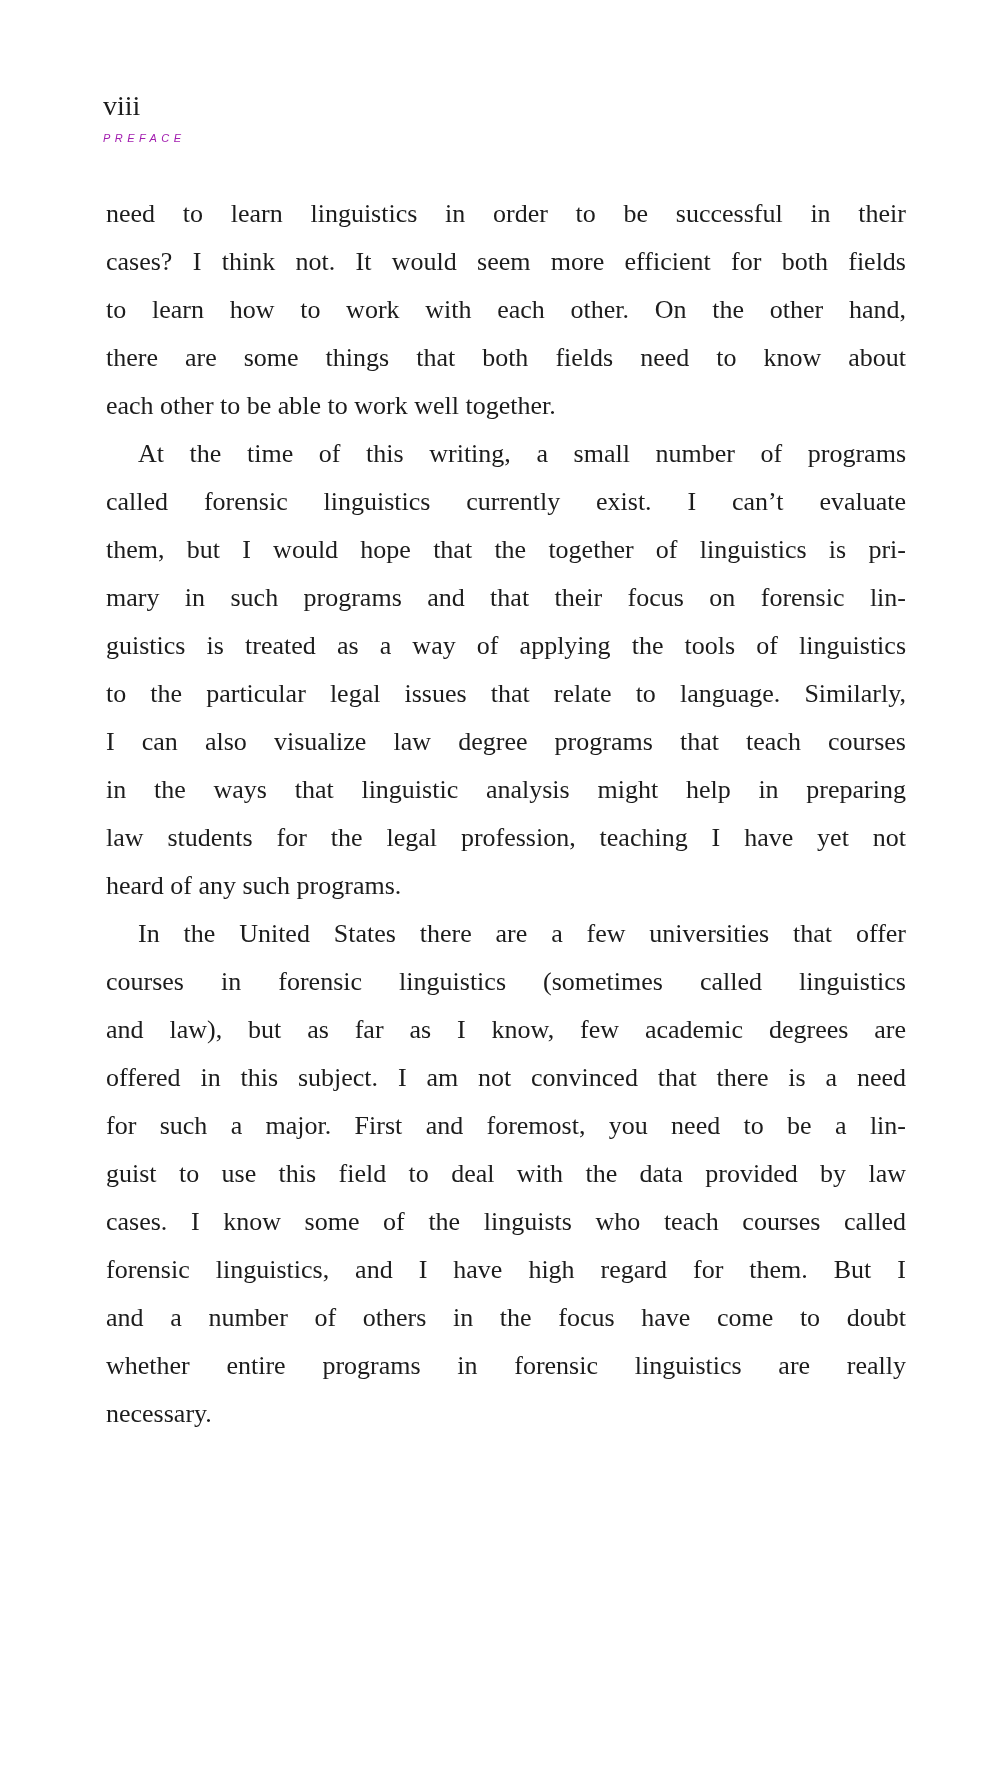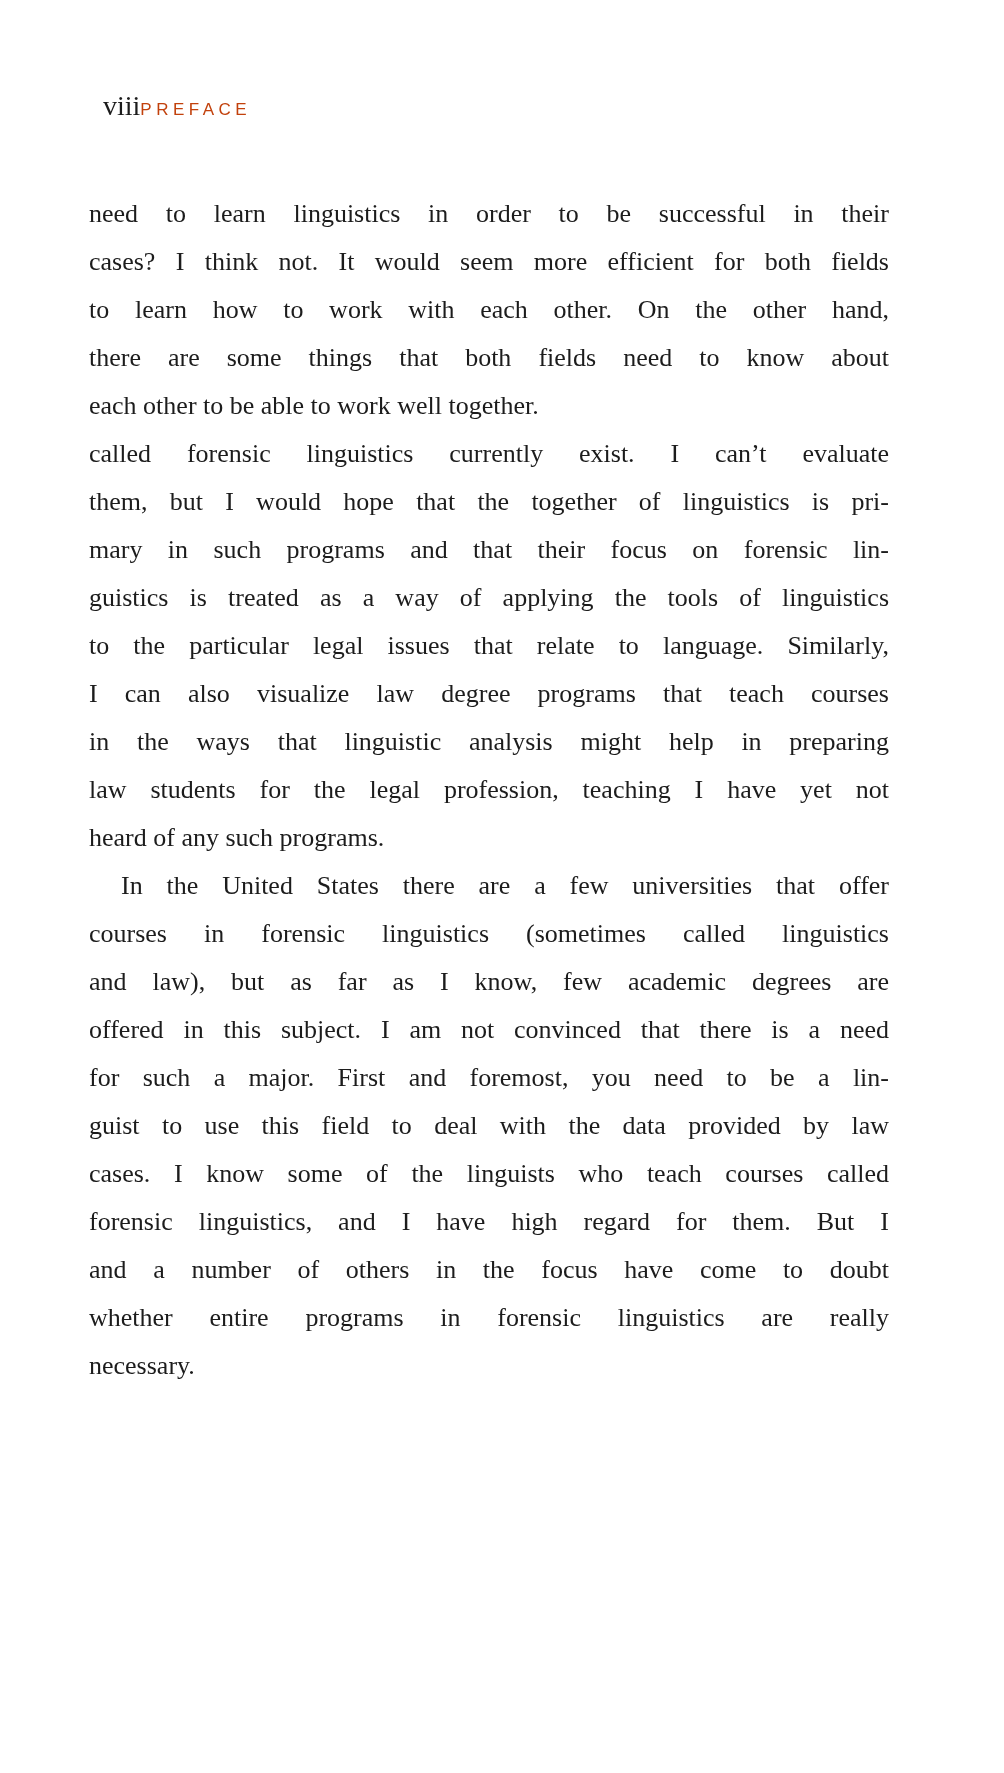--- a/index.html
+++ b/index.html
@@ -15,39 +15,41 @@
     overflow: hidden;
     font-family: "Liberation Serif", "DejaVu Serif", serif;
     color: #1c1c1c;
   }
   .header {
     position: absolute;
     left: 103px;
     top: 90px;
     width: 797px;
     display: flex;
-    justify-content: flex-start;
+    justify-content: space-between;
     align-items: baseline;
+    flex-direction: column;
   }
   .folio {
     font-size: 28px;
     line-height: 32px;
     color: #1c1c1c;
   }
   .running-head {
     font-family: "Liberation Sans", sans-serif;
-    font-size: 17px;
+    font-size: 11px;
     line-height: 32px;
     letter-spacing: 4.5px;
     margin-right: -4.5px; 
-    color: #c2410c;
+    color: #a21caf;
+    font-style: italic;
   }
   .body-text {
     position: absolute;
-    left: 89px;
+    left: 106px;
     top: 190px;
     width: 800px;
     font-size: 26px;
     line-height: 48px;
   }
   .line {
     height: 48px;
     overflow: hidden;
     text-align: justify;
     text-align-last: justify;
@@ -69,20 +71,21 @@
   </div>
   <div class="body-text">
       <div>
         <div class="line">need to learn linguistics in order to be successful in their</div>
         <div class="line">cases? I think not. It would seem more efficient for both fields</div>
         <div class="line">to learn how to work with each other. On the other hand,</div>
         <div class="line">there are some things that both fields need to know about</div>
         <div class="line endline">each other to be able to work well together.</div>
       </div>
       <div>
+        <div class="line indent">At the time of this writing, a small number of programs</div>
         <div class="line">called forensic linguistics currently exist. I can’t evaluate</div>
         <div class="line">them, but I would hope that the together of linguistics is pri-</div>
         <div class="line">mary in such programs and that their focus on forensic lin-</div>
         <div class="line">guistics is treated as a way of applying the tools of linguistics</div>
         <div class="line">to the particular legal issues that relate to language. Similarly,</div>
         <div class="line">I can also visualize law degree programs that teach courses</div>
         <div class="line">in the ways that linguistic analysis might help in preparing</div>
         <div class="line">law students for the legal profession, teaching I have yet not</div>
         <div class="line endline">heard of any such programs.</div>
       </div>

